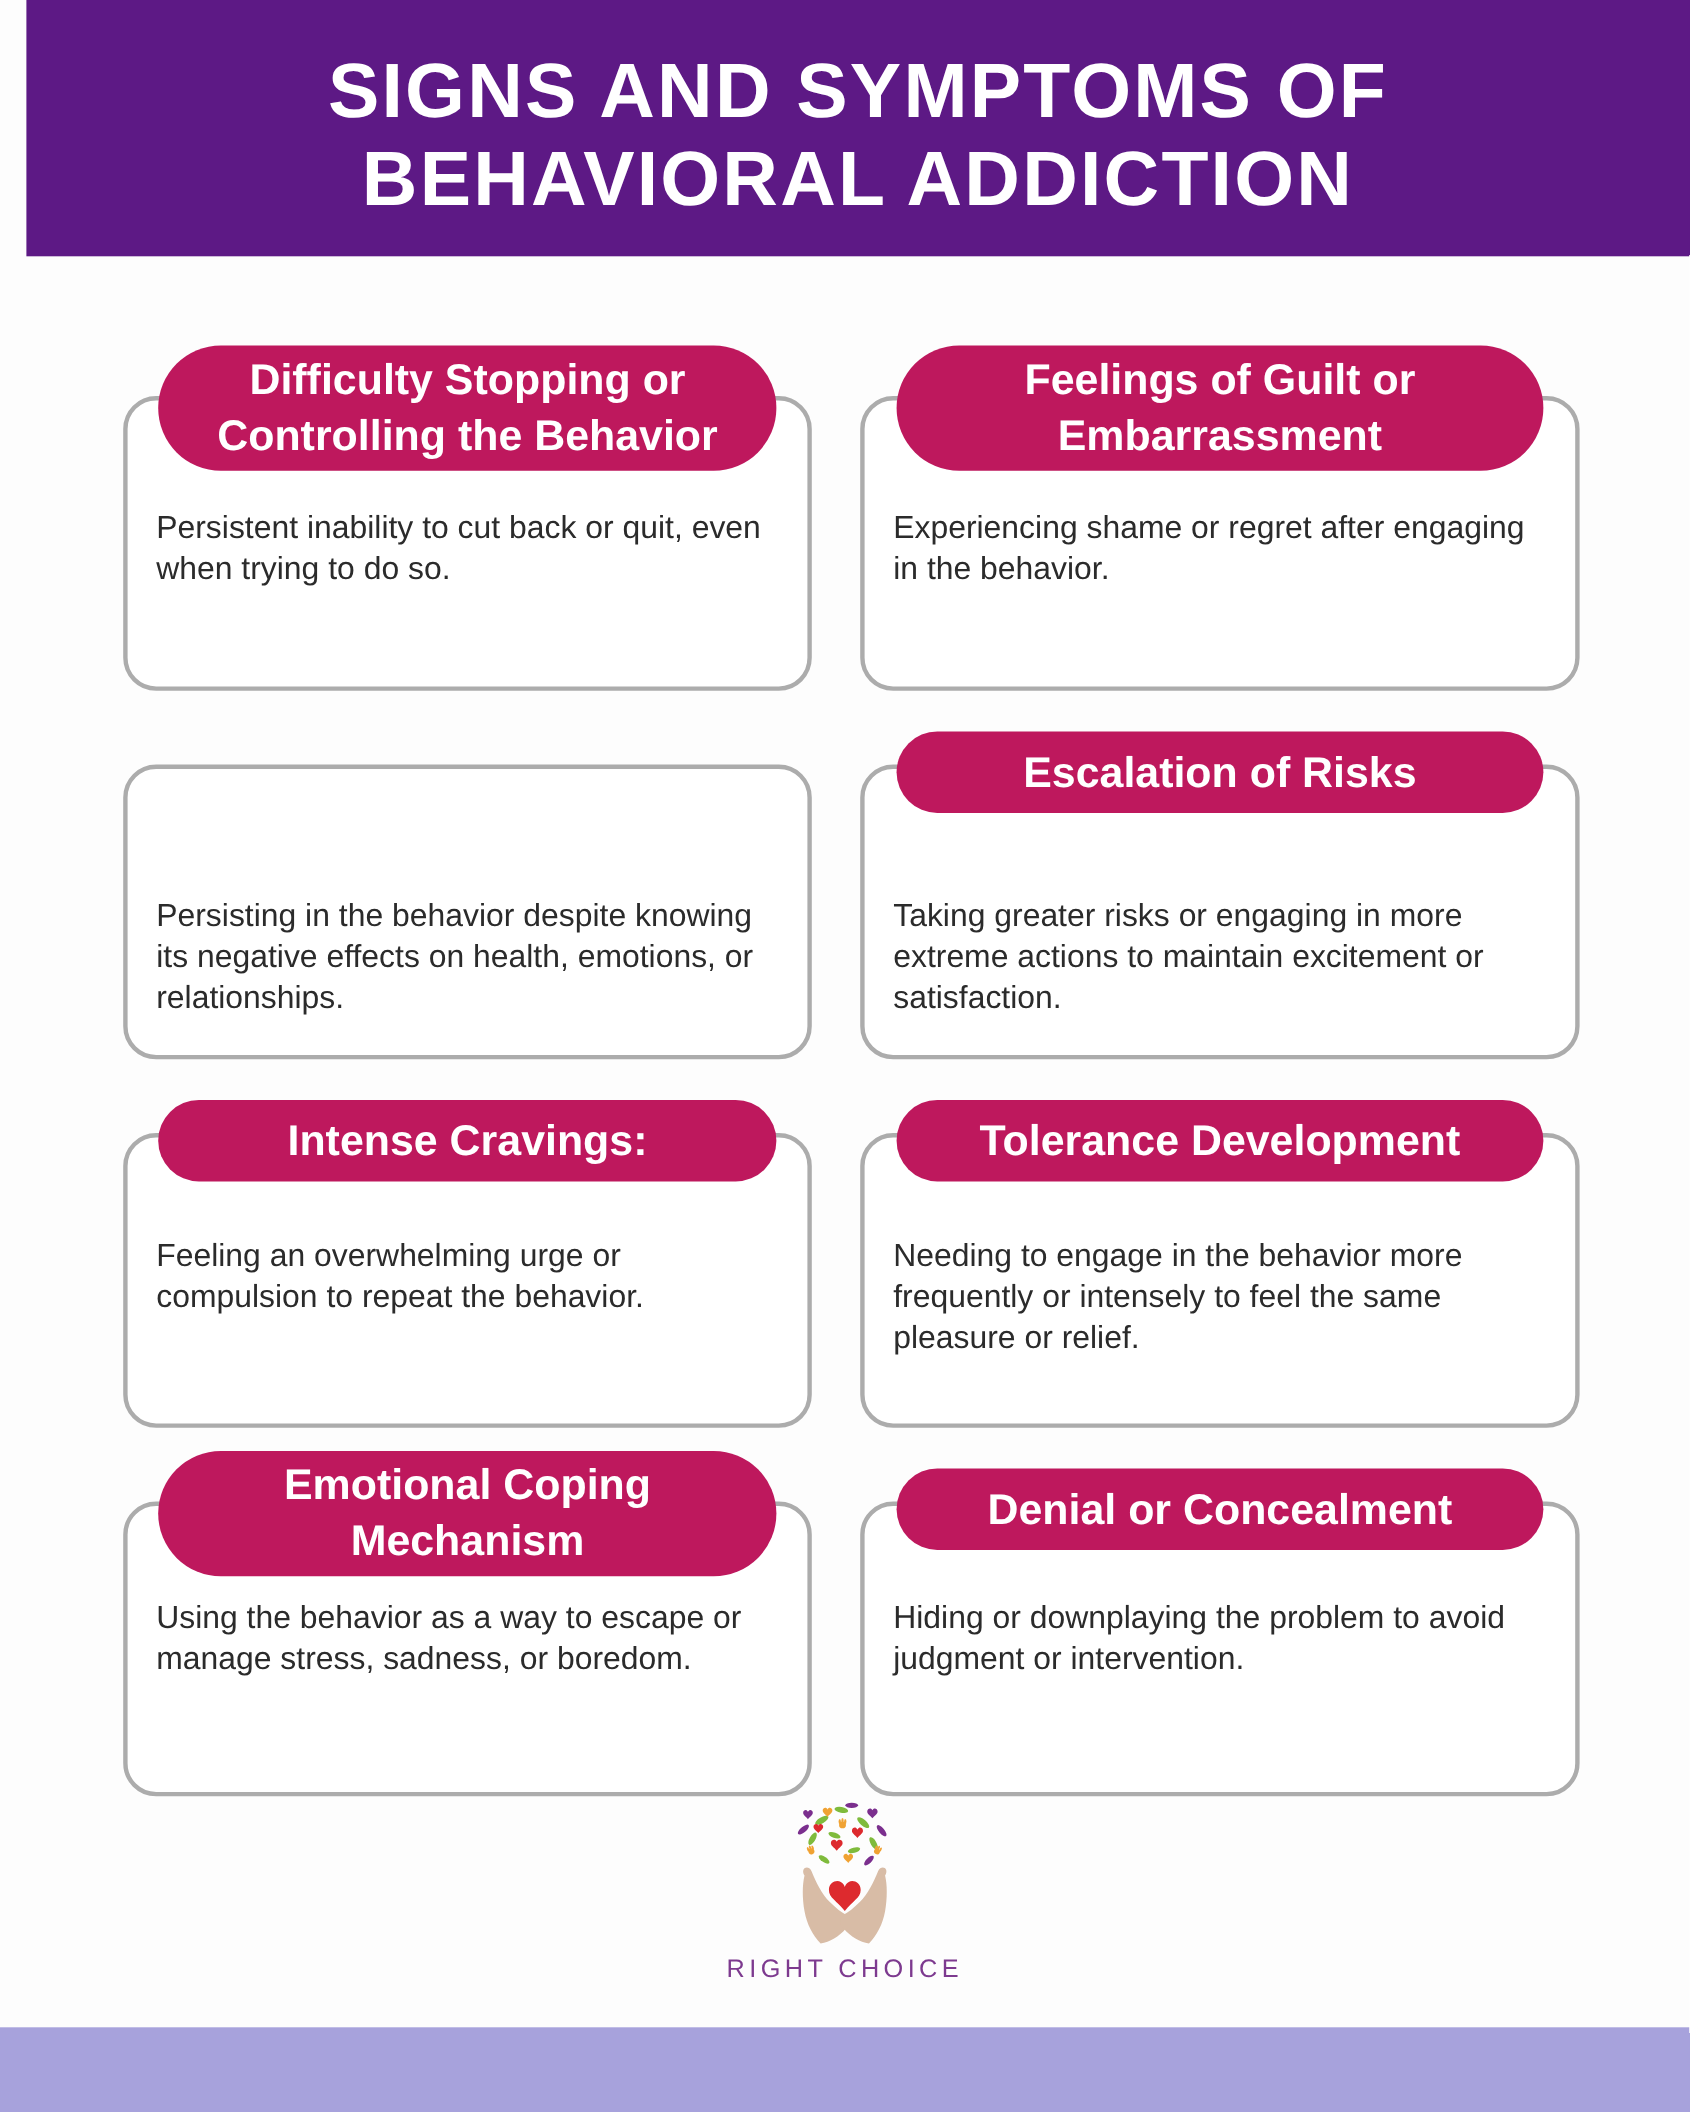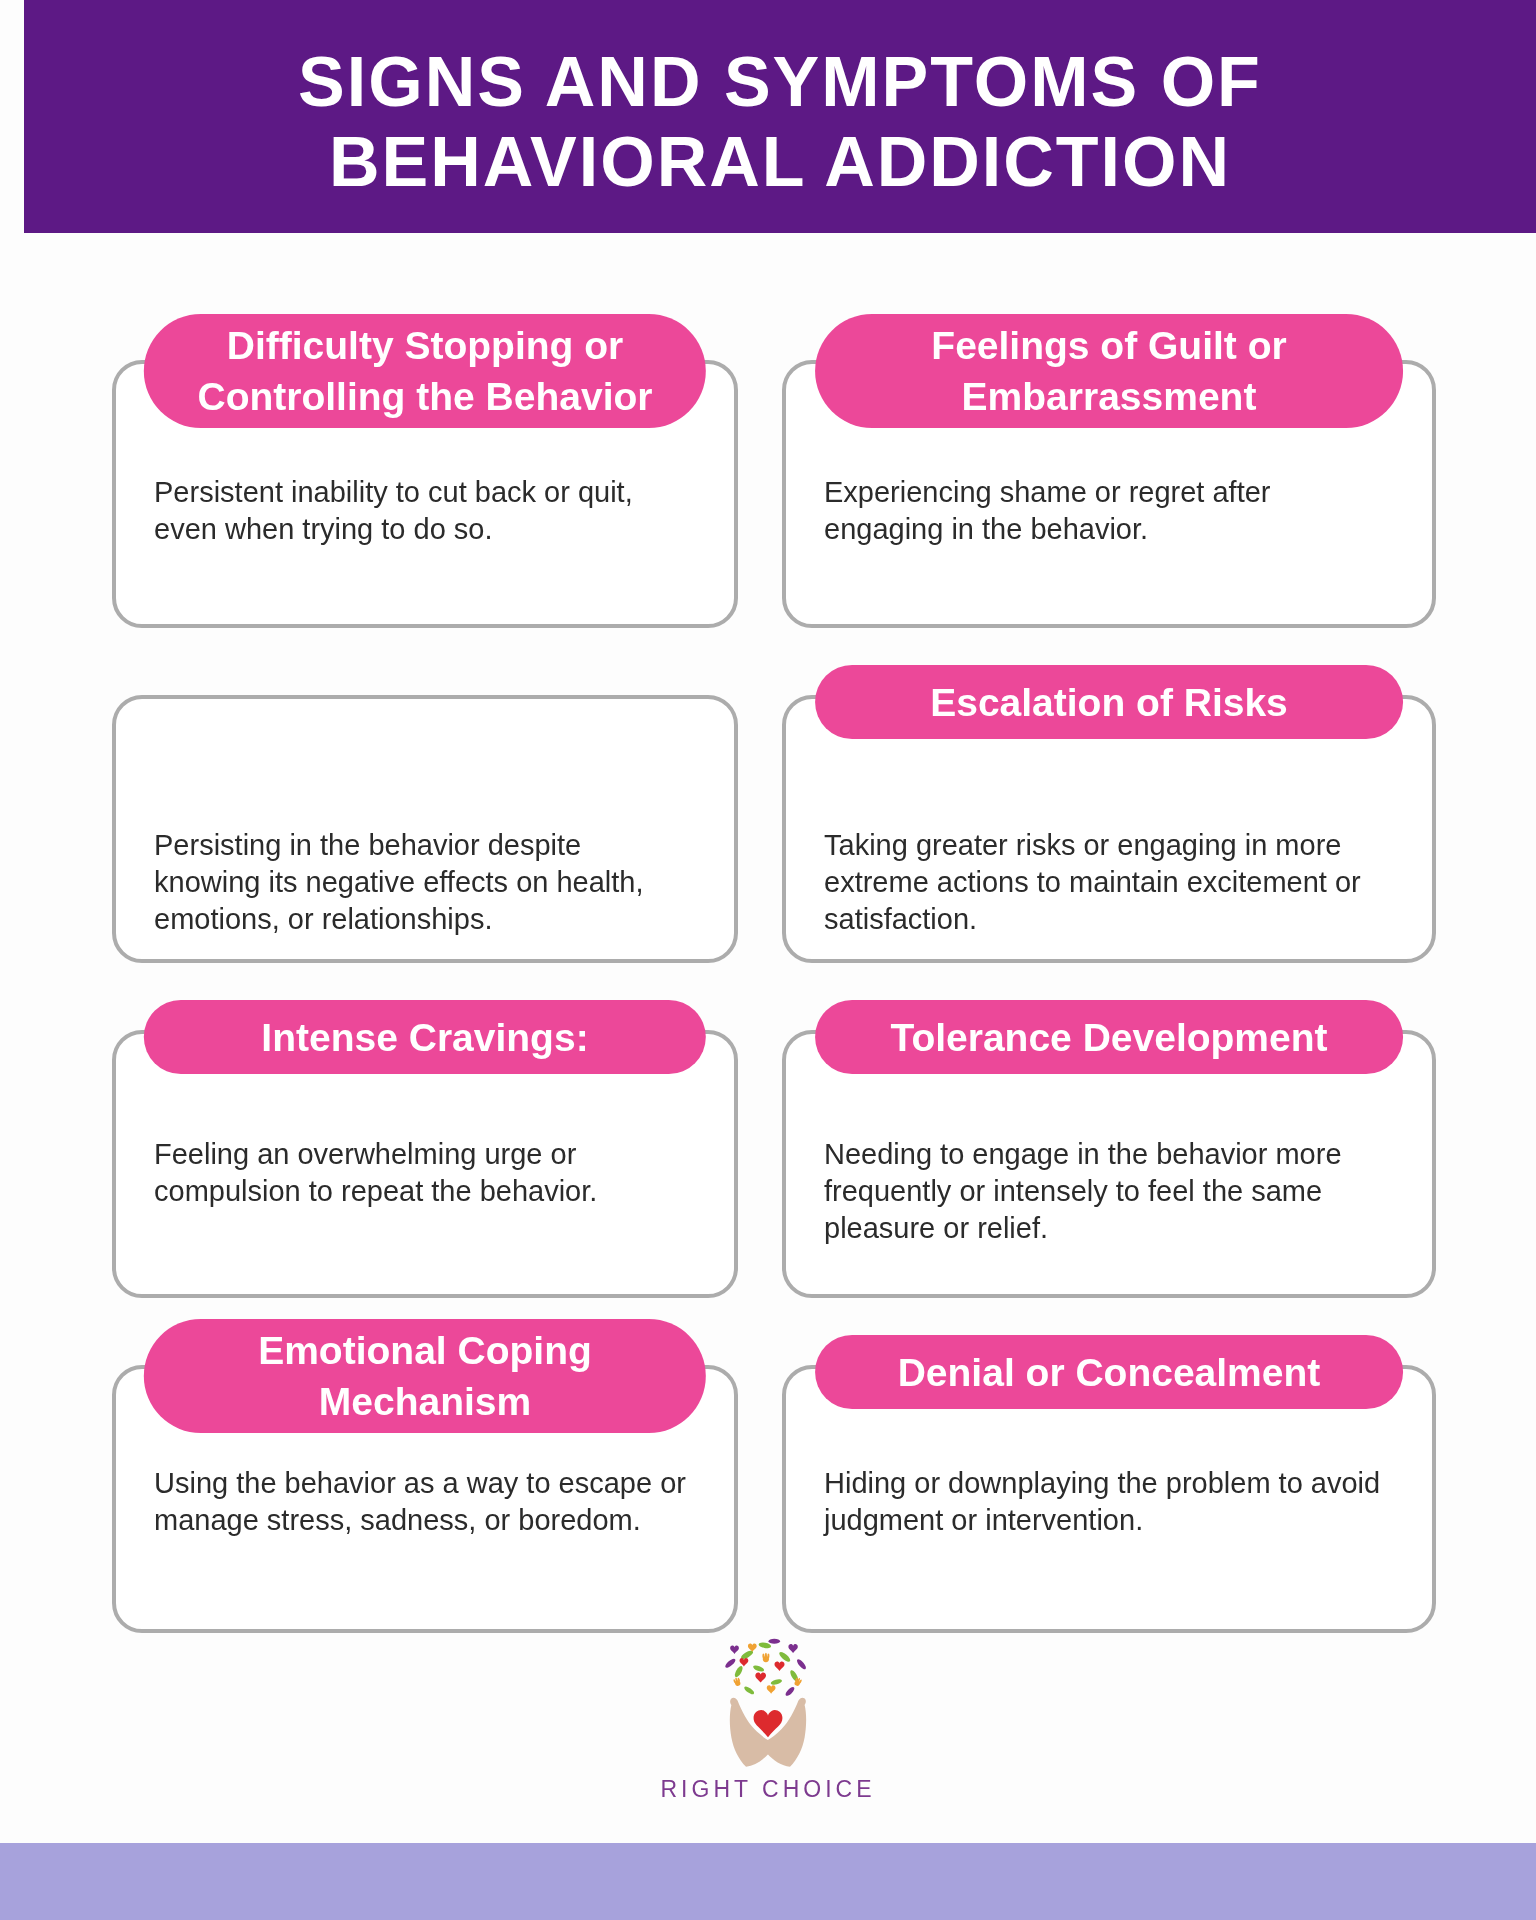--- a/index.html
+++ b/index.html
@@ -22,32 +22,32 @@
     display:grid; grid-template-columns:626px 654px;
     column-gap:44px; row-gap:67px;
     padding:127px 100px 0 112px;
   }
   .card{
     position:relative; height:268px; background:#ffffff;
     border:4px solid #ACACAC; border-radius:30px; box-sizing:border-box;
   }
   .pill{
     position:absolute; left:50%; transform:translateX(-50%);
-    width:91%; background:#ec4899; border-radius:60px; color:#ffffff;
+    width:91%; background:#be185d; border-radius:60px; color:#ffffff;
     display:flex; align-items:center; justify-content:center; text-align:center;
     box-sizing:border-box;
   }
   .pill .pill-label{
     font-weight:bold; font-size:39px; line-height:51px;
     white-space:pre-line; padding:6px 12px;
   }
   .pill.two{top:-50px; min-height:114px;}
   .pill.one{top:-34px; min-height:74px;}
   .card-body{
-    margin:12px; padding:0 28px 0 26px;
+    margin:0; padding:0 28px 0 26px;
     font-size:29px; line-height:37px; color:#2b2b2b;
   }
   .r1 .card-body{padding-top:98px;}
   .r2 .card-body{padding-top:116px;}
   .r3 .card-body{padding-top:90px;}
   .r4 .card-body{padding-top:84px;}
   
   .logo{position:absolute; left:0; right:0; top:1636px; text-align:center;}
   .logo svg{display:block; margin:0 auto;}
   .logo-name{

